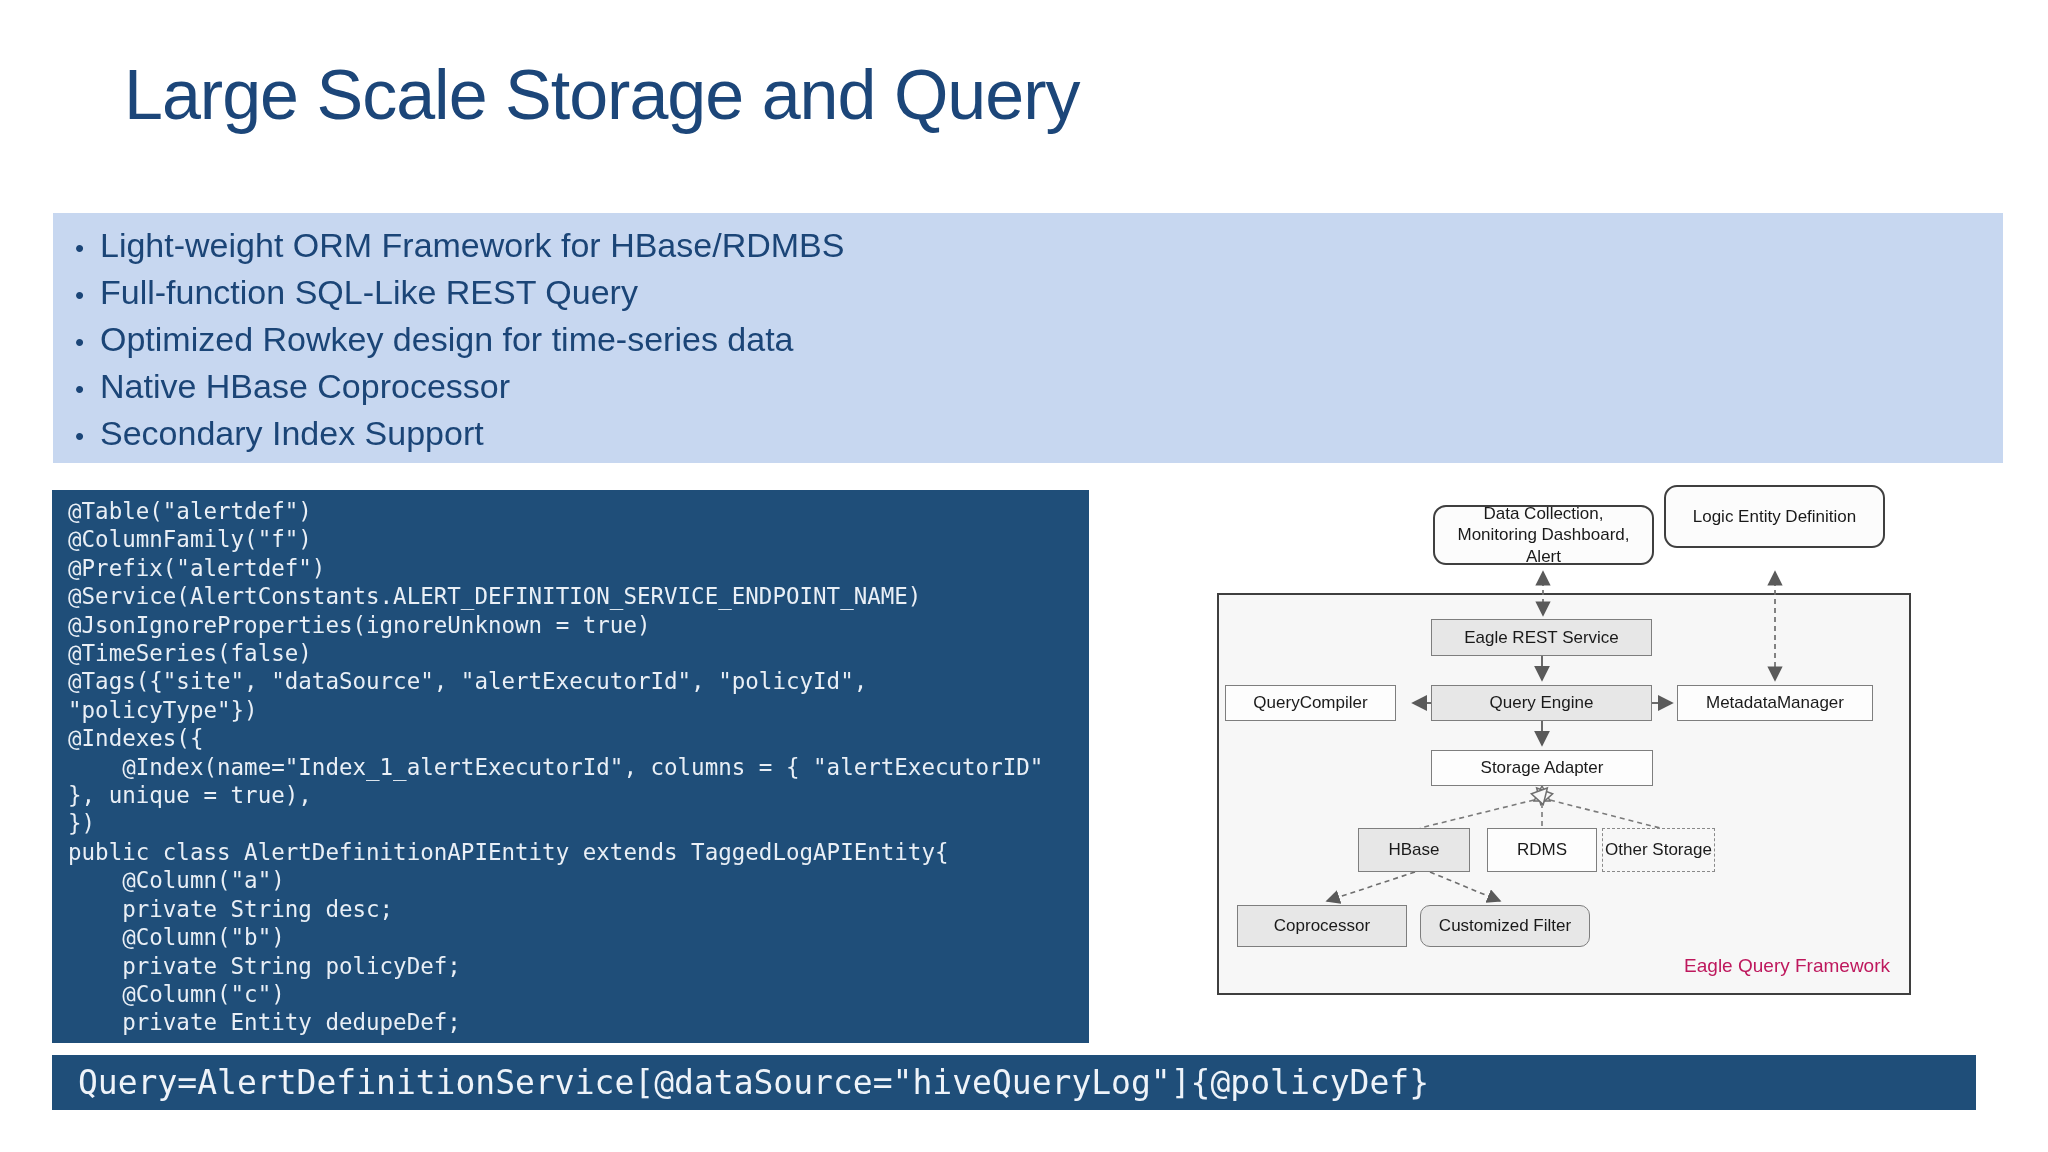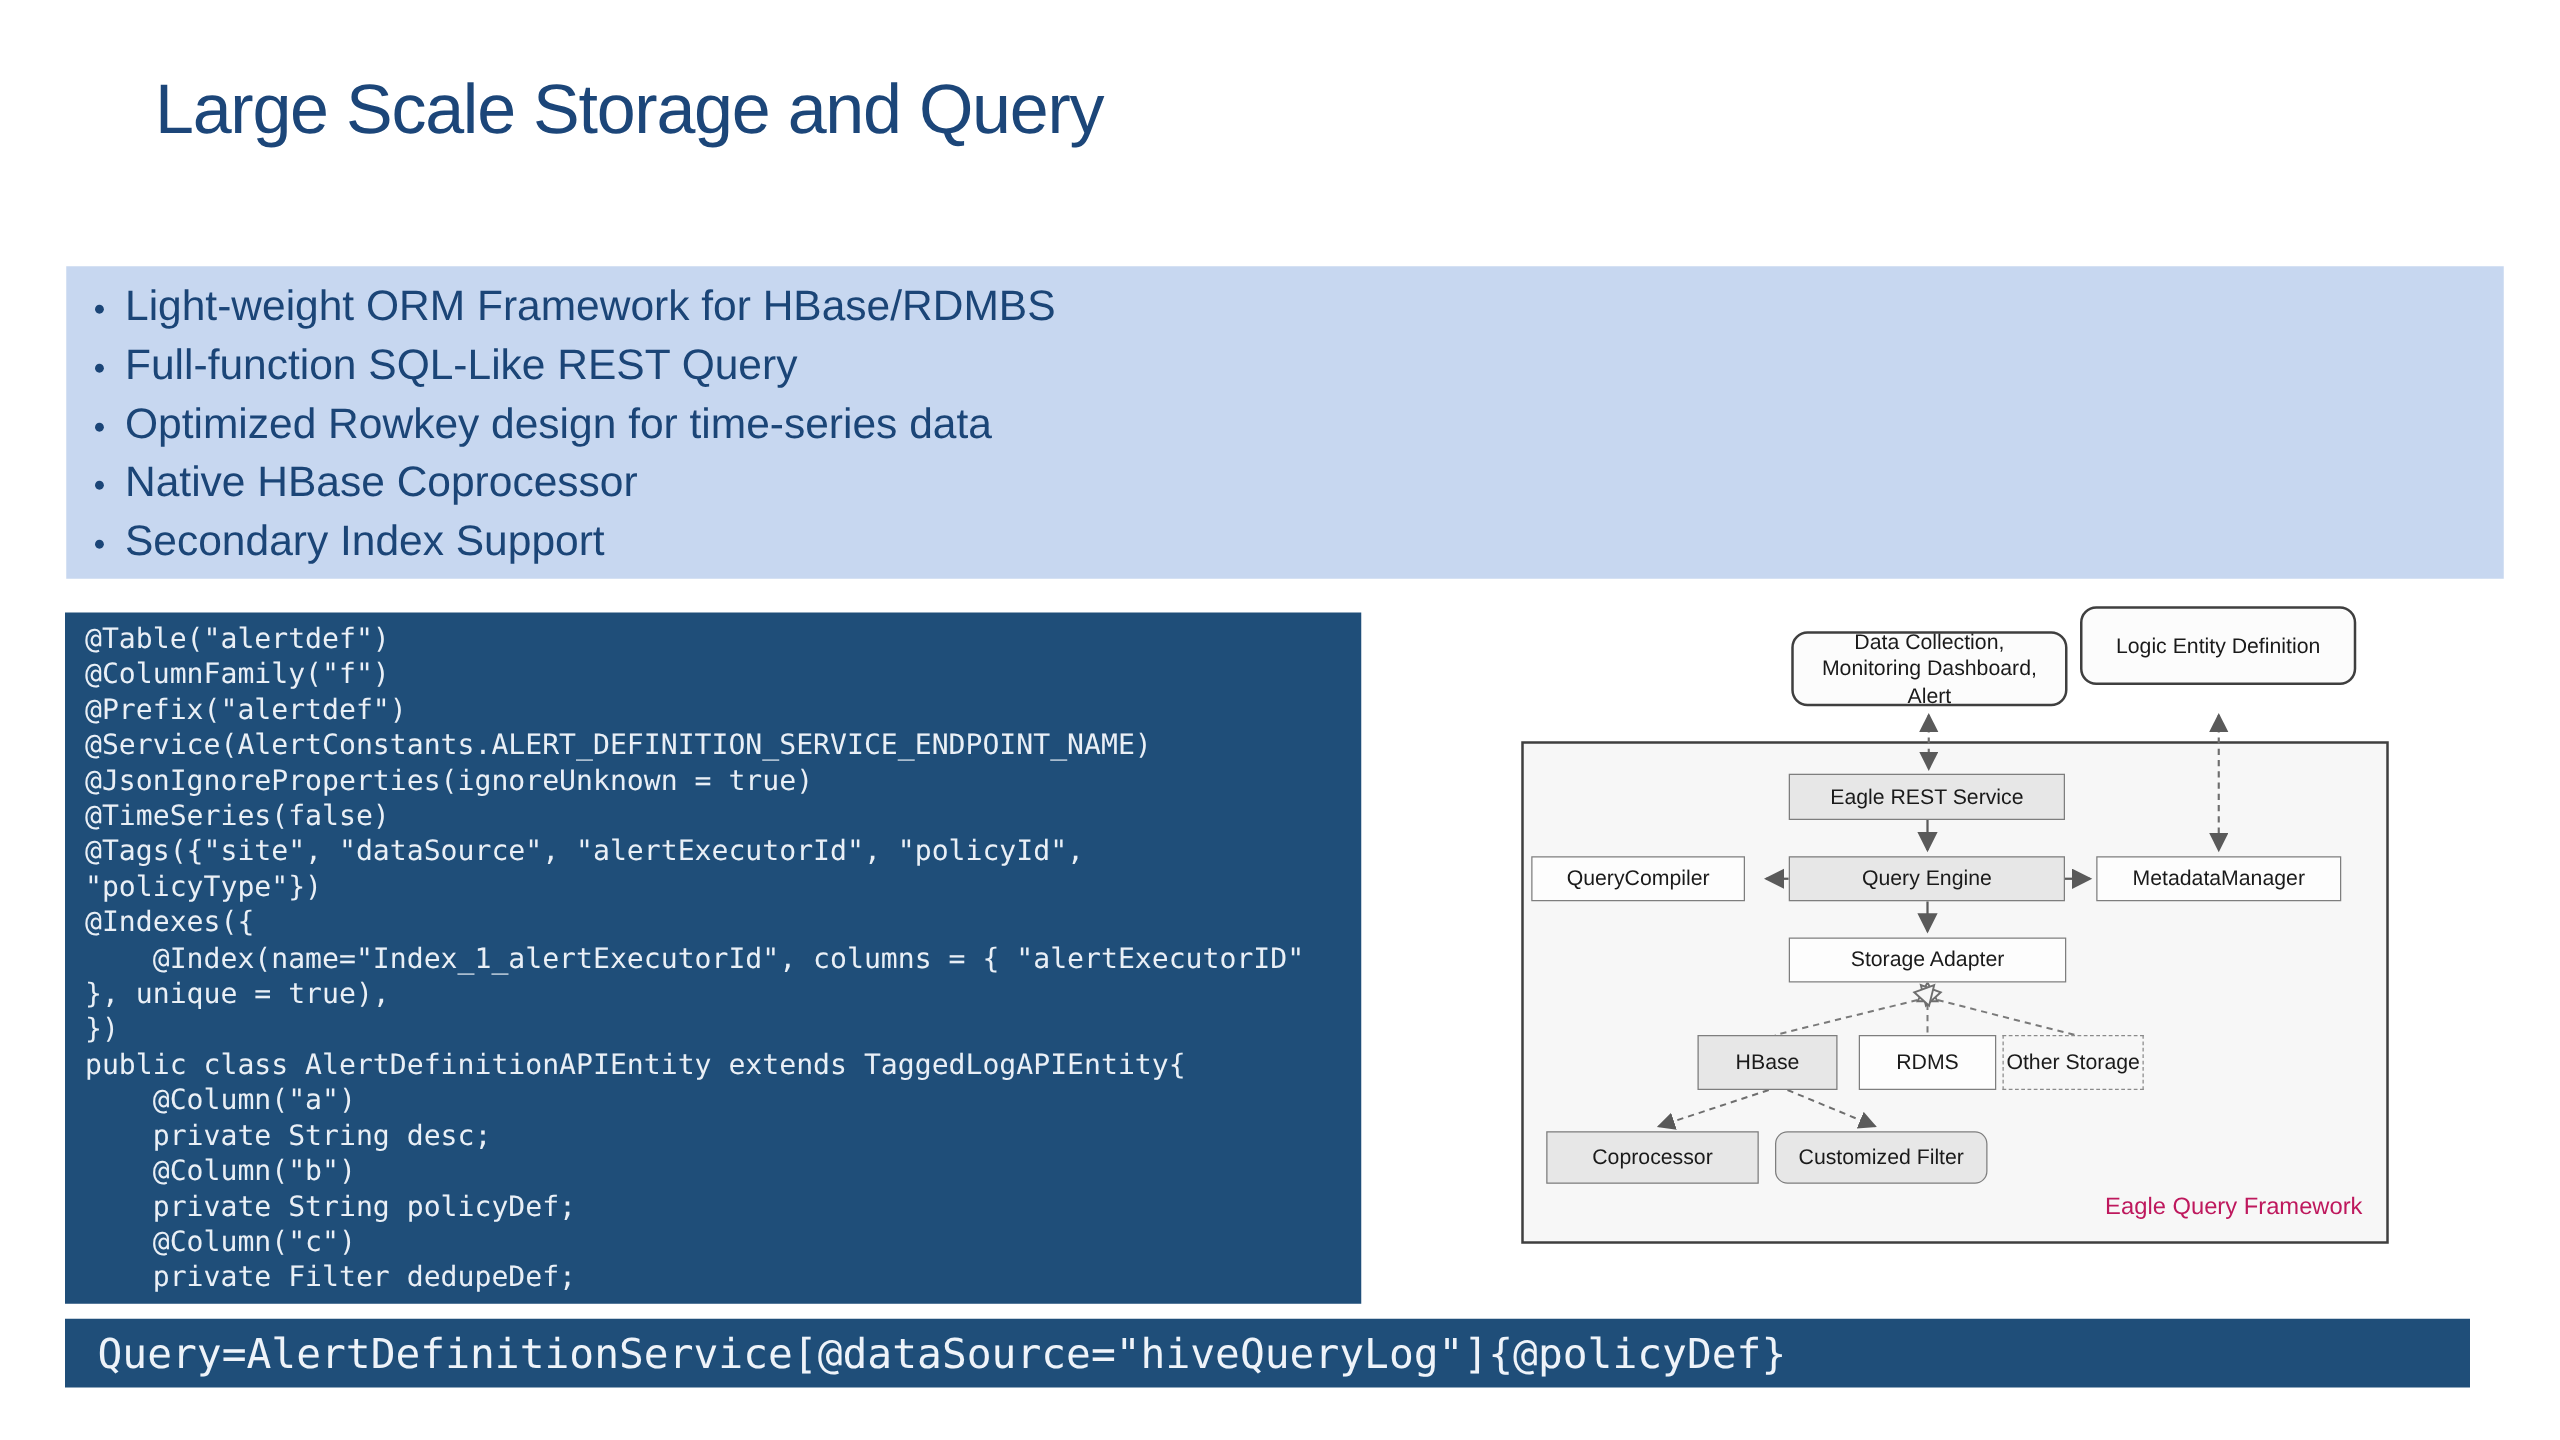--- a/index.html
+++ b/index.html
@@ -5,21 +5,21 @@
   html,body { margin:0; padding:0; background:#ffffff; }
   #canvas {
     position:relative; width:2048px; height:1152px;
     background:#ffffff; overflow:hidden;
     font-family:"Liberation Sans", sans-serif;
   }
 
   
   .slide-title {
     position:absolute; left:124px; top:55px;
-    font-size:56px; line-height:1.15; font-weight:400;
+    font-size:70px; line-height:1.15; font-weight:400;
     letter-spacing:-1px; color:#1C4679;
   }
 
   
   .bullet-panel {
     position:absolute; left:53px; top:213px; width:1950px; height:250px;
     background:#C7D7F0; box-sizing:border-box; padding-top:9px;
   }
   .bullet-row {
     display:flex; align-items:baseline;
@@ -118,21 +118,21 @@
     <div class="code-line">@Indexes({</div>
     <div class="code-line">    @Index(name="Index_1_alertExecutorId", columns = { "alertExecutorID"</div>
     <div class="code-line">}, unique = true),</div>
     <div class="code-line">})</div>
     <div class="code-line">public class AlertDefinitionAPIEntity extends TaggedLogAPIEntity{</div>
     <div class="code-line">    @Column("a")</div>
     <div class="code-line">    private String desc;</div>
     <div class="code-line">    @Column("b")</div>
     <div class="code-line">    private String policyDef;</div>
     <div class="code-line">    @Column("c")</div>
-    <div class="code-line">    private Filter dedupeDef;</div>
+    <div class="code-line">    private Entity dedupeDef;</div>
   </div>
 
   <div class="query-bar">
     <span class="query-text">Query=AlertDefinitionService[@dataSource="hiveQueryLog"]{@policyDef}</span>
   </div>
 
   <div class="diagram">
     <div class="dg-frame"></div>
 
     <svg class="wires" width="2048" height="1152" viewBox="0 0 2048 1152">

